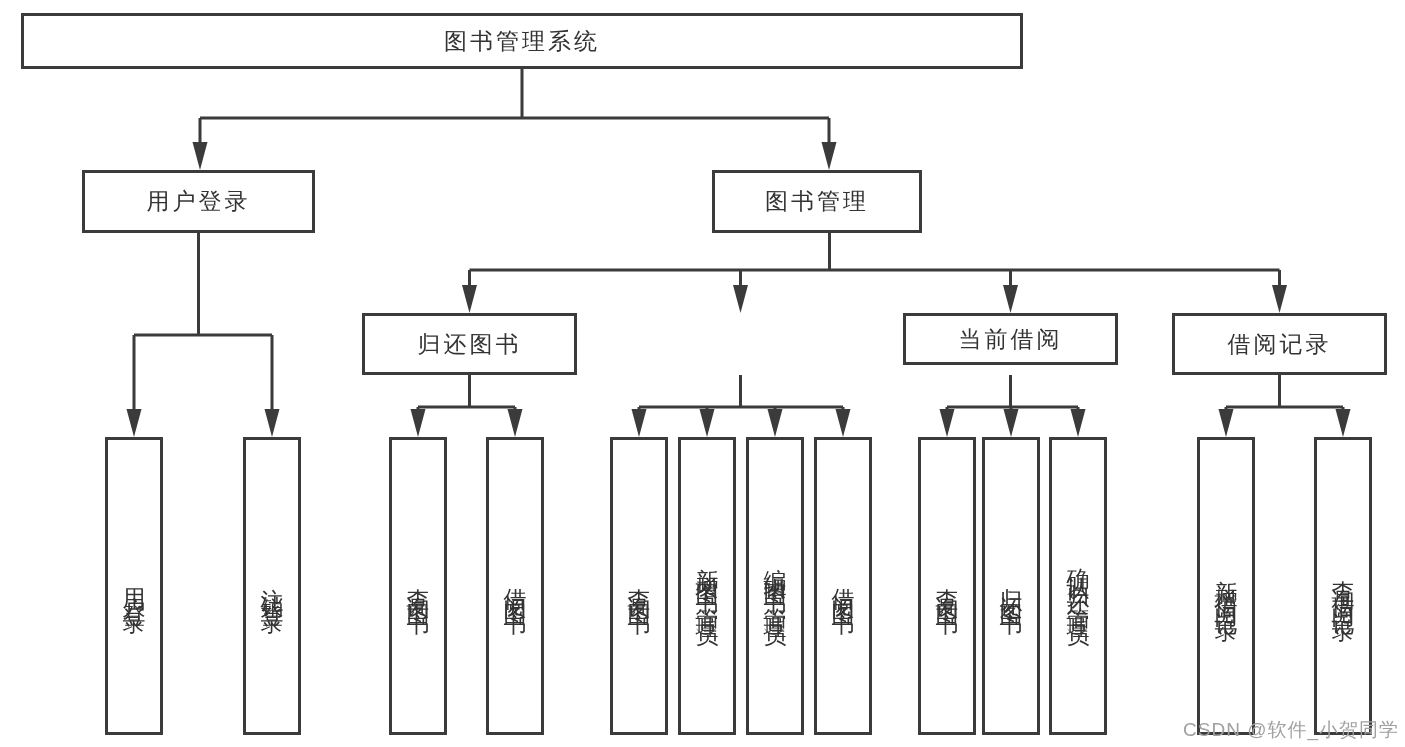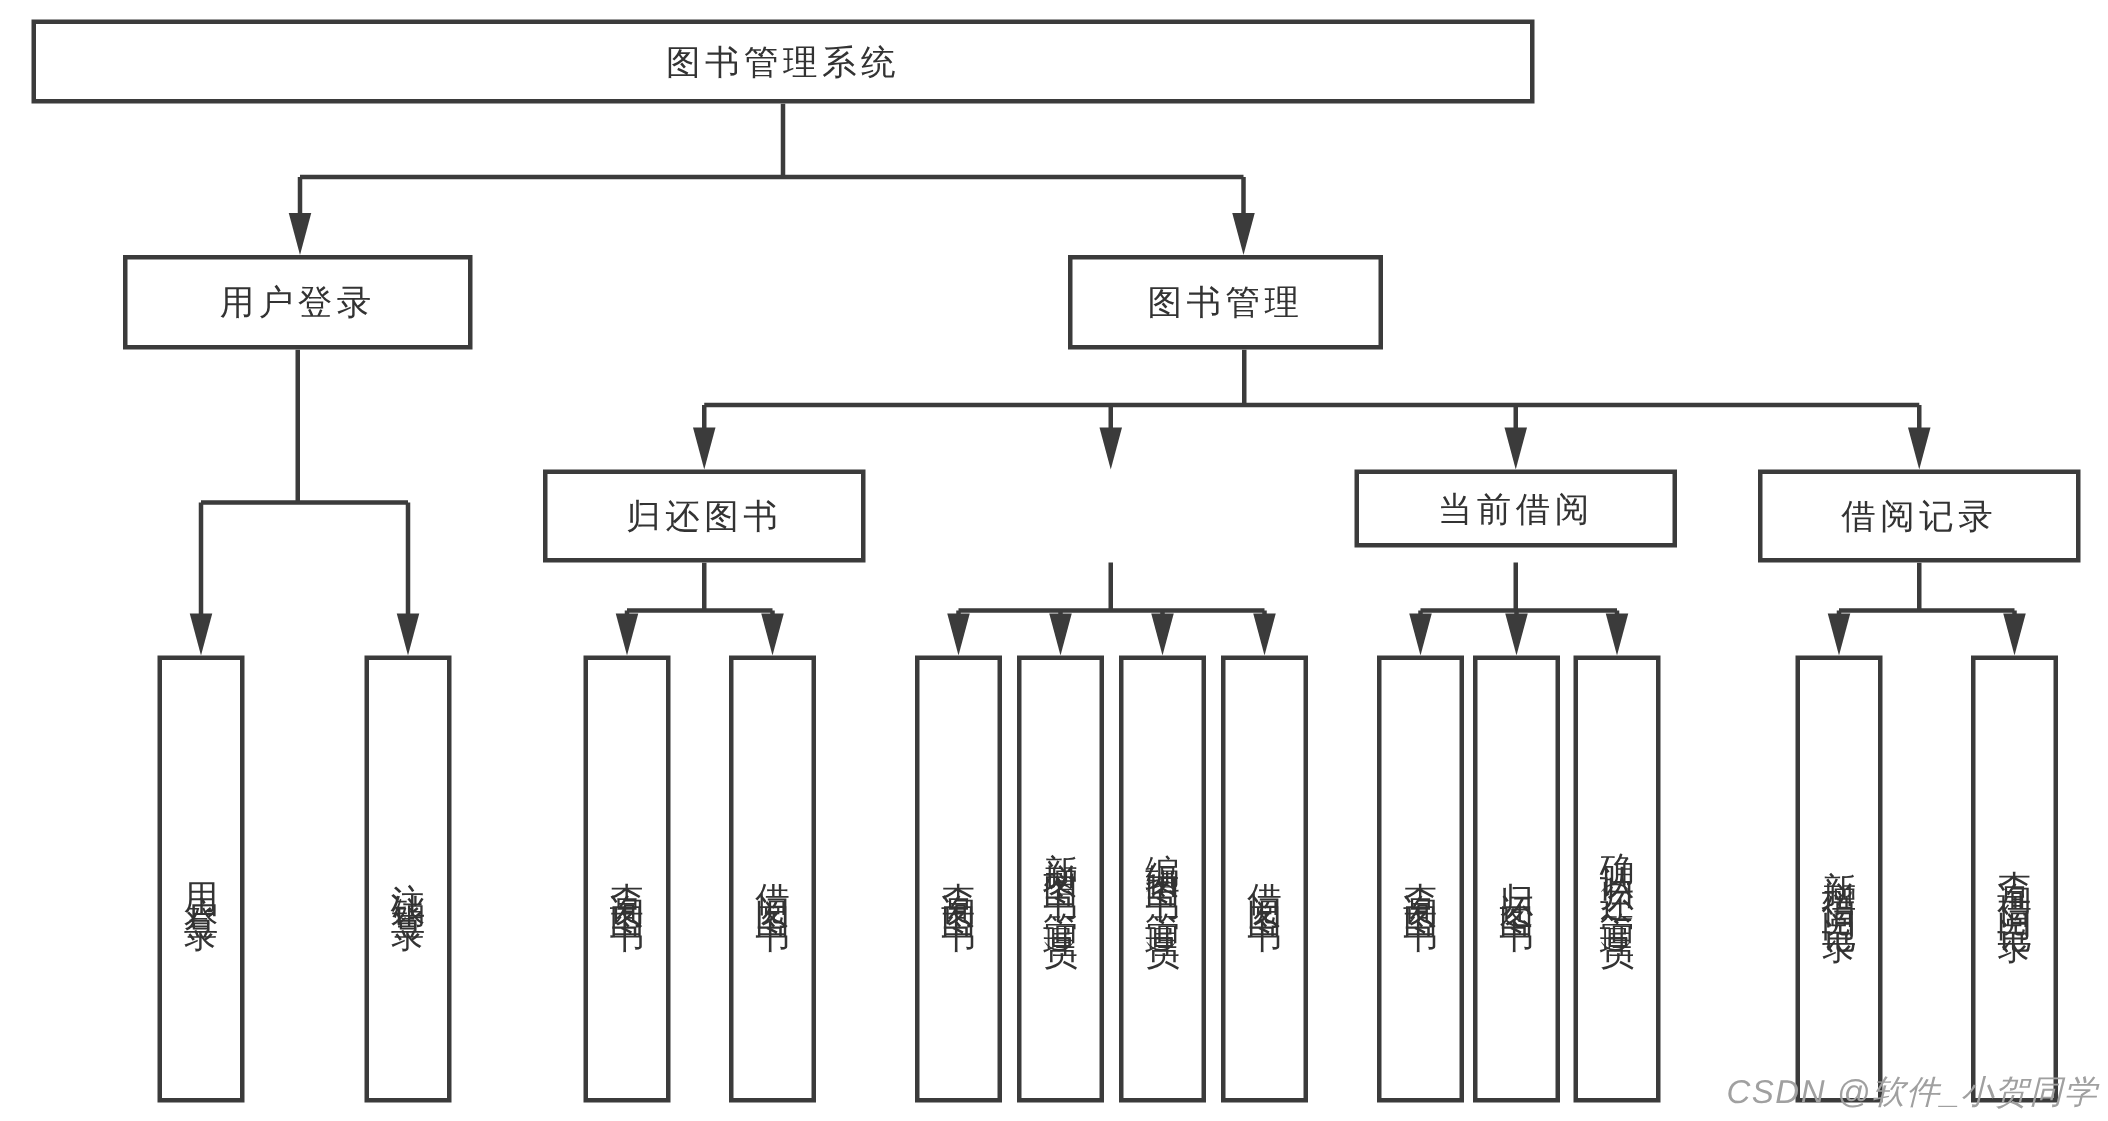--- a/index.html
+++ b/index.html
@@ -40,24 +40,23 @@
     text-orientation:mixed;
     font-size:23px;
     letter-spacing:8px;
     line-height:1;
     color:var(--text);
     white-space:nowrap;
   }
   .watermark{
     position:absolute;
     right:6px;bottom:4px;
-    font-size:22px;
+    font-size:19px;
     color:var(--wm);
     letter-spacing:1px;
-    font-style:italic;
   }
 </style>
 </head>
 <body>
 
 <div class="stage">
 
   <svg class="wires" viewBox="0 0 1405 747">
 
     <g>

